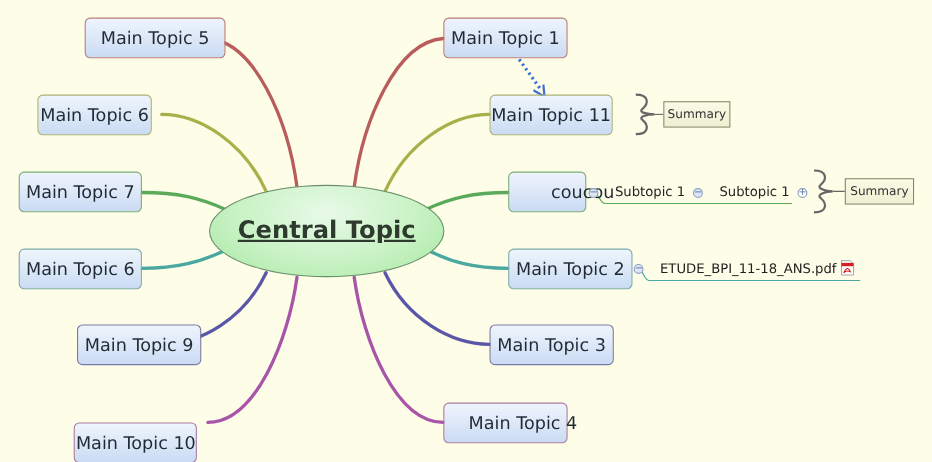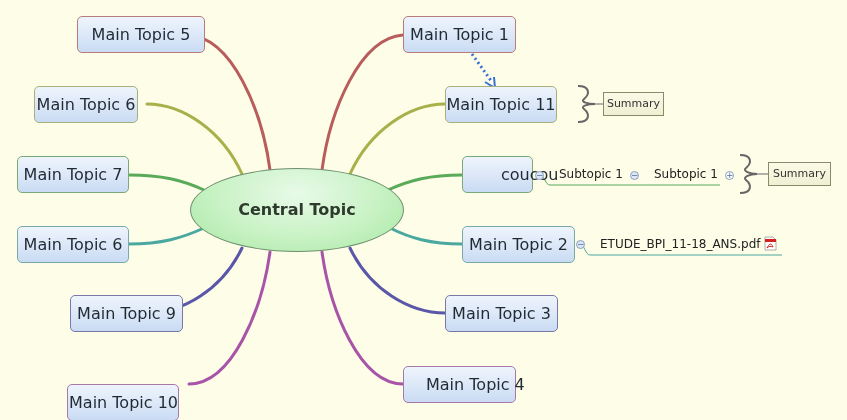--- a/index.html
+++ b/index.html
@@ -26,24 +26,25 @@
     }
     .central {
       position: absolute;
       left: 190px; top: 168px; width: 214px; height: 84px;
       border-radius: 50%;
       border: 1px solid #6c8f6c;
       box-sizing: border-box;
       background: radial-gradient(ellipse at 50% 30%, #e8fae8 0%, #c8f2c4 55%, #a8e8a2 100%);
       text-align: center;
       line-height: 82px;
-      font-size: 16px;
+      font-size: 22px;
       font-weight: bold;
       color: #2e3a2e;
       cursor: pointer;
+      text-decoration: underline;
     }
     .subtopic {
       position: absolute;
       font-size: 12px;
       color: #222;
       white-space: nowrap;
       line-height: 16px;
       cursor: pointer;
     }
     .summary {

